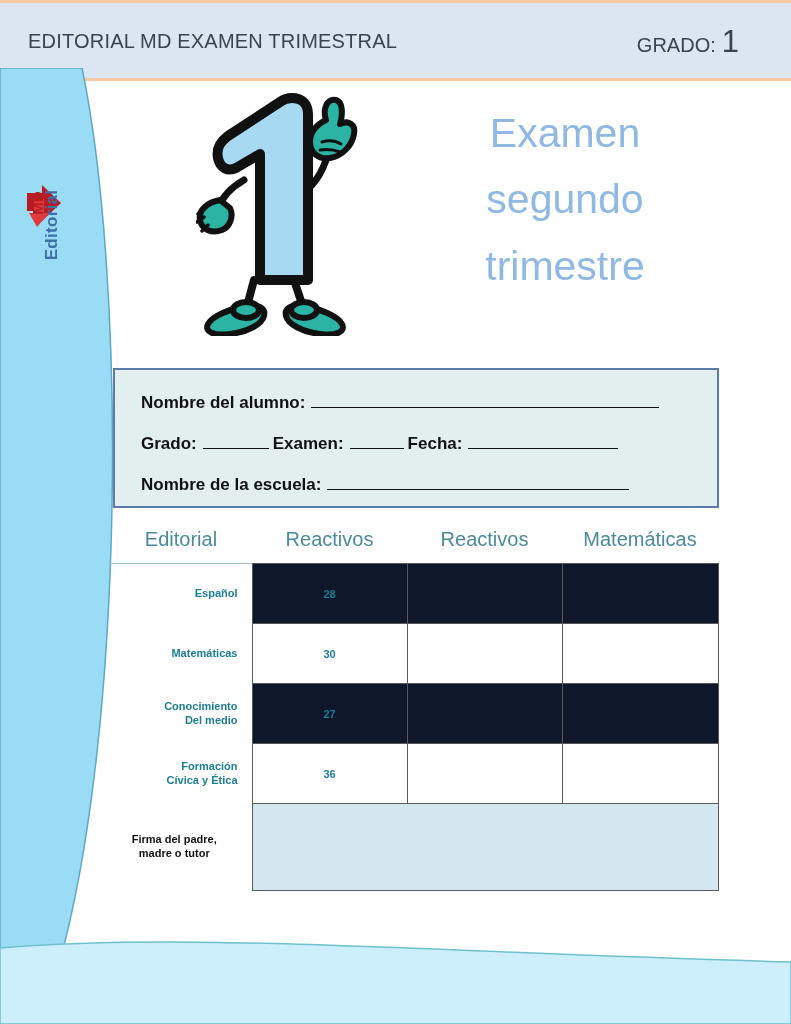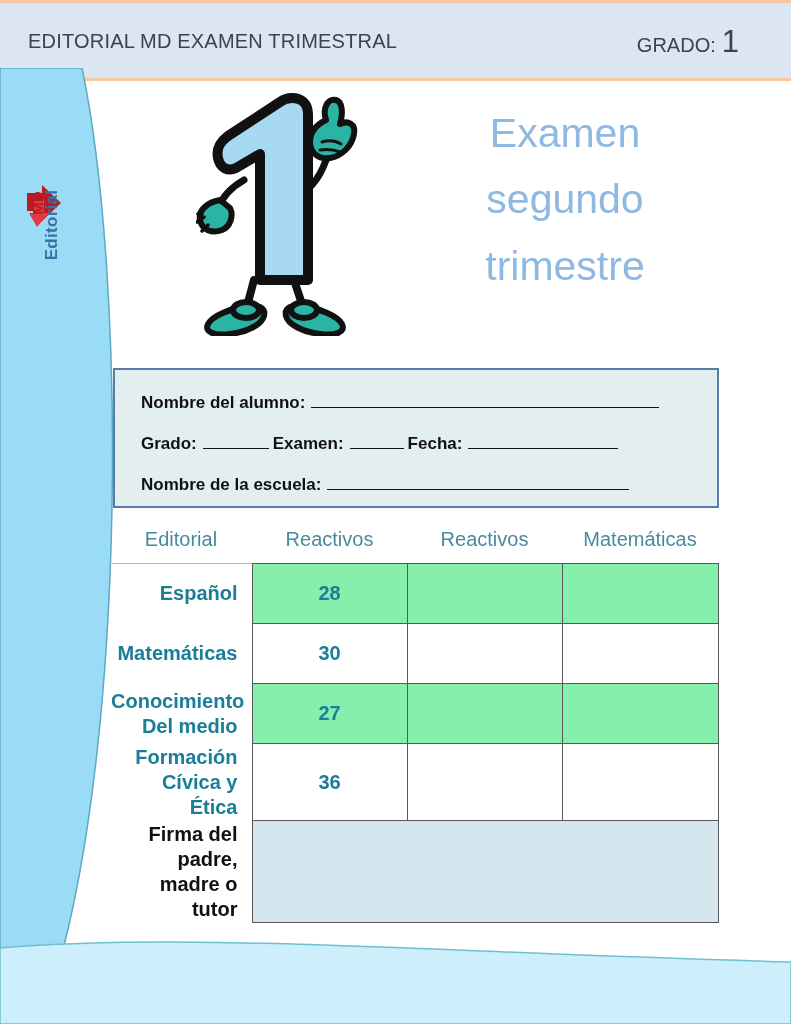--- a/index.html
+++ b/index.html
@@ -177,40 +177,40 @@
     text-align: center;
     background: transparent;
     border: none;
   }
   #grades thead tr {
     border-bottom: 1.5px solid #9dbfc9;
   }
   #grades td {
     height: 57px;
     border: 1px solid #59595b;
-    font-size: 20px;
+    font-size: 11px;
     font-weight: bold;
     color: #1b7d96;
     text-align: center;
     vertical-align: middle;
     background: #ffffff;
   }
   #grades td.subject {
     border: none;
     text-align: right;
     padding-right: 14px;
     background: transparent;
     line-height: 1.25;
   }
-  #grades tr.shaded td { background: #86efac; }
+  #grades tr.shaded td { background: #0f172a; }
   #grades tr.shaded td.subject { background: transparent; }
   #grades td.signature-label {
     border: none;
     background: transparent;
-    text-align: right;
+    text-align: center;
     padding-right: 14px;
     color: #111111;
     line-height: 1.25;
   }
   #grades td.signature-box {
     height: 84px;
     background: #d5e7ee;
   }
 </style>
 </head>

